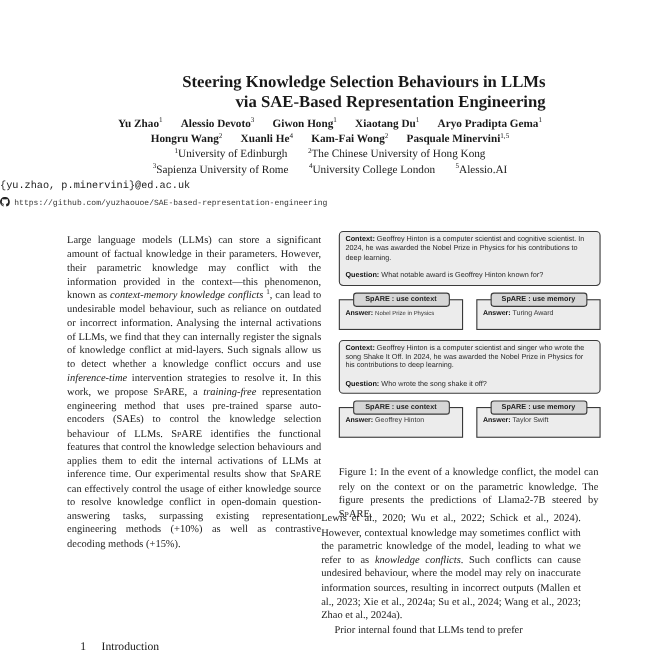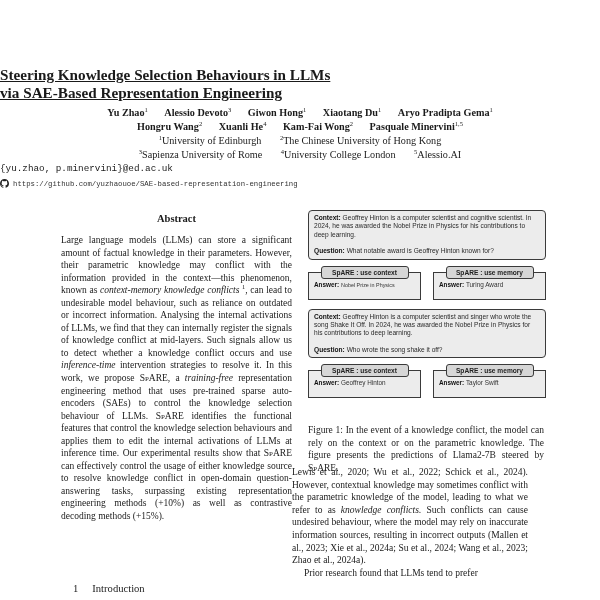--- a/index.html
+++ b/index.html
@@ -1,19 +1,19 @@
 <!DOCTYPE html>
 <html><head>
 <meta charset="utf-8">
 <style>
   html, body { margin: 0; padding: 0; background: #ffffff; }
   body { width: 600px; height: 600px; overflow: hidden; position: relative;
          font-family: "Liberation Serif", "DejaVu Serif", serif; color: #1a1a1a; }
-  .title { position: absolute; left: 0; width: 496px; top: 66px; text-align: left;
-           font-weight: bold; font-size: 15.2px; line-height: 18px; text-decoration: underline; }
+  .title { position: absolute; left: 0; width: 496px; top: 66px; text-align: right;
+           font-weight: bold; font-size: 15.2px; line-height: 18px; }
   .authors { position: absolute; left: 0; width: 600px; top: 106px; text-align: center;
              font-weight: bold; font-size: 10.2px; line-height: 14px; }
   .authors .a { margin: 0 7px; white-space: nowrap; }
   sup { font-size: 6.5px; font-weight: normal; vertical-align: 4px; line-height: 0; }
   .affils { position: absolute; left: 0; width: 600px; top: 134px; text-align: center;
             font-size: 10.2px; line-height: 14px; }
   .affils .f { margin: 0 8px; white-space: nowrap; }
   .email { position: absolute; left: 0; width: 600px; top: 163px; 
            font-family: "Liberation Mono", "DejaVu Sans Mono", monospace; font-size: 9.3px; }
   .github { position: absolute; left: 0; width: 600px; top: 179px; text-align: left;
@@ -90,21 +90,20 @@
 
 <div class="email">{yu.zhao, p.minervini}@ed.ac.uk</div>
 
 <div class="github">
   <svg width="9" height="9" viewBox="0 0 16 16">
       <path fill="#222" d="M8 0C3.58 0 0 3.58 0 8c0 3.54 2.29 6.53 5.47 7.59.4.07.55-.17.55-.38v-1.34c-2.23.48-2.7-1.07-2.7-1.07-.36-.92-.89-1.17-.89-1.17-.73-.5.06-.49.06-.49.8.06 1.23.83 1.23.83.72 1.23 1.87.87 2.33.67.07-.52.28-.87.5-1.07-1.78-.2-3.64-.89-3.64-3.95 0-.87.31-1.59.82-2.15-.08-.2-.36-1.02.08-2.12 0 0 .67-.21 2.2.82a7.6 7.6 0 0 1 4 0c1.53-1.04 2.2-.82 2.2-.82.44 1.1.16 1.92.08 2.12.51.56.82 1.27.82 2.15 0 3.07-1.87 3.75-3.65 3.95.29.25.54.73.54 1.48v2.2c0 .21.15.46.55.38A8.01 8.01 0 0 0 16 8c0-4.42-3.58-8-8-8z"></path>
     </svg><span>https://github.com/yuzhaouoe/SAE-based-representation-engineering</span>
 </div>
 
 <div class="col-left">
-  <div class="abs-head">Abstract</div>
   <div class="abs-text"><span>Large language models (LLMs) can store a significant amount of factual knowledge in their parameters. However, their parametric knowledge may conflict with the information provided in the context—this phenomenon, known as </span><i>context-memory knowledge conflicts</i> <sup>1</sup><span>, can lead to undesirable model behaviour, such as reliance on outdated or incorrect information. Analysing the internal activations of LLMs, we find that they can internally register the signals of knowledge conflict at mid-layers. Such signals allow us to detect whether a knowledge conflict occurs and use </span><i>inference-time</i><span> intervention strategies to resolve it. In this work, we propose </span><span class="sc">SpARE</span><span>, a </span><i>training-free</i><span> representation engineering method that uses pre-trained sparse auto-encoders (SAEs) to control the knowledge selection behaviour of LLMs. </span><span class="sc">SpARE</span><span> identifies the functional features that control the knowledge selection behaviours and applies them to edit the internal activations of LLMs at inference time. Our experimental results show that </span><span class="sc">SpARE</span><span> can effectively control the usage of either knowledge source to resolve knowledge conflict in open-domain question-answering tasks, surpassing existing representation engineering methods (+10%) as well as contrastive decoding methods (+15%).</span></div>
 </div>
 
 <div class="intro">
   <span class="num">1</span><span>Introduction</span>
 </div>
 
 <div class="fig">
   <div>
     <div class="ctx">
@@ -138,14 +137,14 @@
         <div class="body"><b>Answer:</b> <span>Taylor Swift</span></div>
       </div>
     </div>
   </div>
 </div>
 
 <div class="caption"><span>Figure 1: In the event of a knowledge conflict, the model can rely on the context or on the parametric knowledge. The figure presents the predictions of Llama2-7B steered by </span><span class="sc">SpARE</span><span>.</span></div>
 
 <div class="col-right-text">
   <div><span>Lewis et al., 2020; Wu et al., 2022; Schick et al., 2024). However, contextual knowledge may sometimes conflict with the parametric knowledge of the model, leading to what we refer to as </span><i>knowledge conflicts</i><span>. Such conflicts can cause undesired behaviour, where the model may rely on inaccurate information sources, resulting in incorrect outputs (Mallen et al., 2023; Xie et al., 2024a; Su et al., 2024; Wang et al., 2023; Zhao et al., 2024a).</span></div>
-  <div class="next">Prior research found that LLMs tend to prefer</div>
+  <div class="next">Prior internal found that LLMs tend to prefer</div>
 </div>
 
 </body></html>

